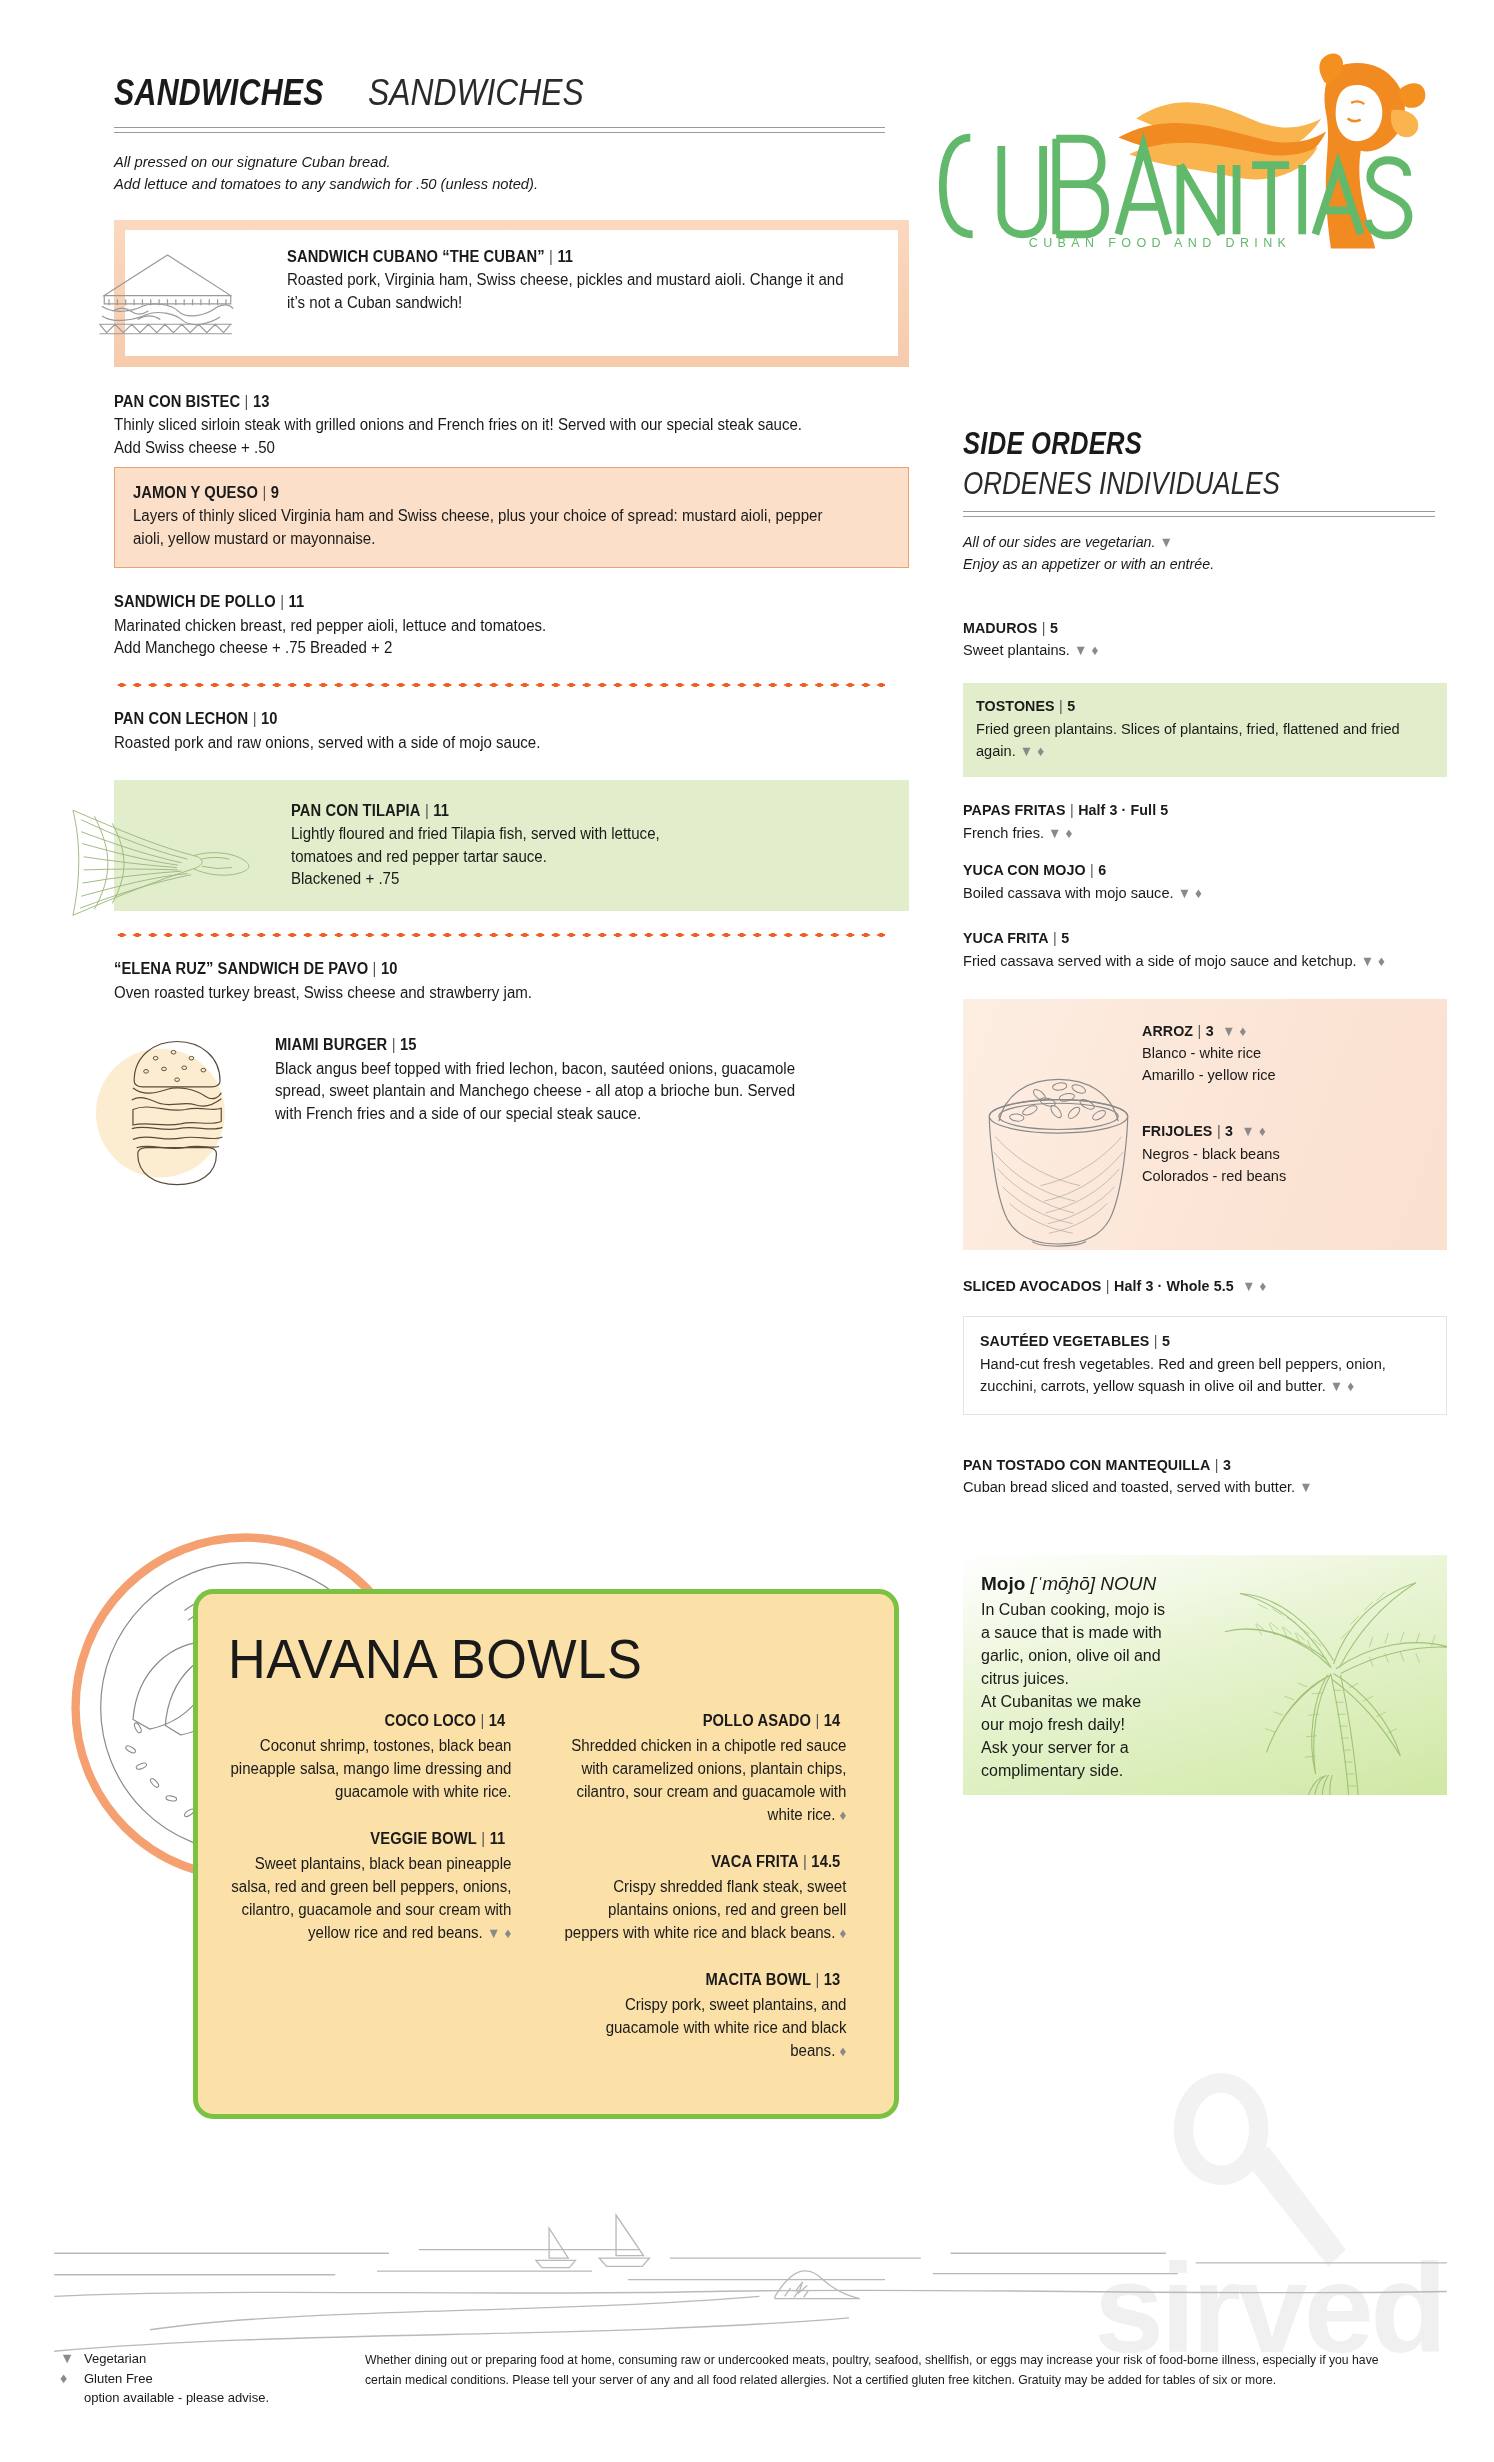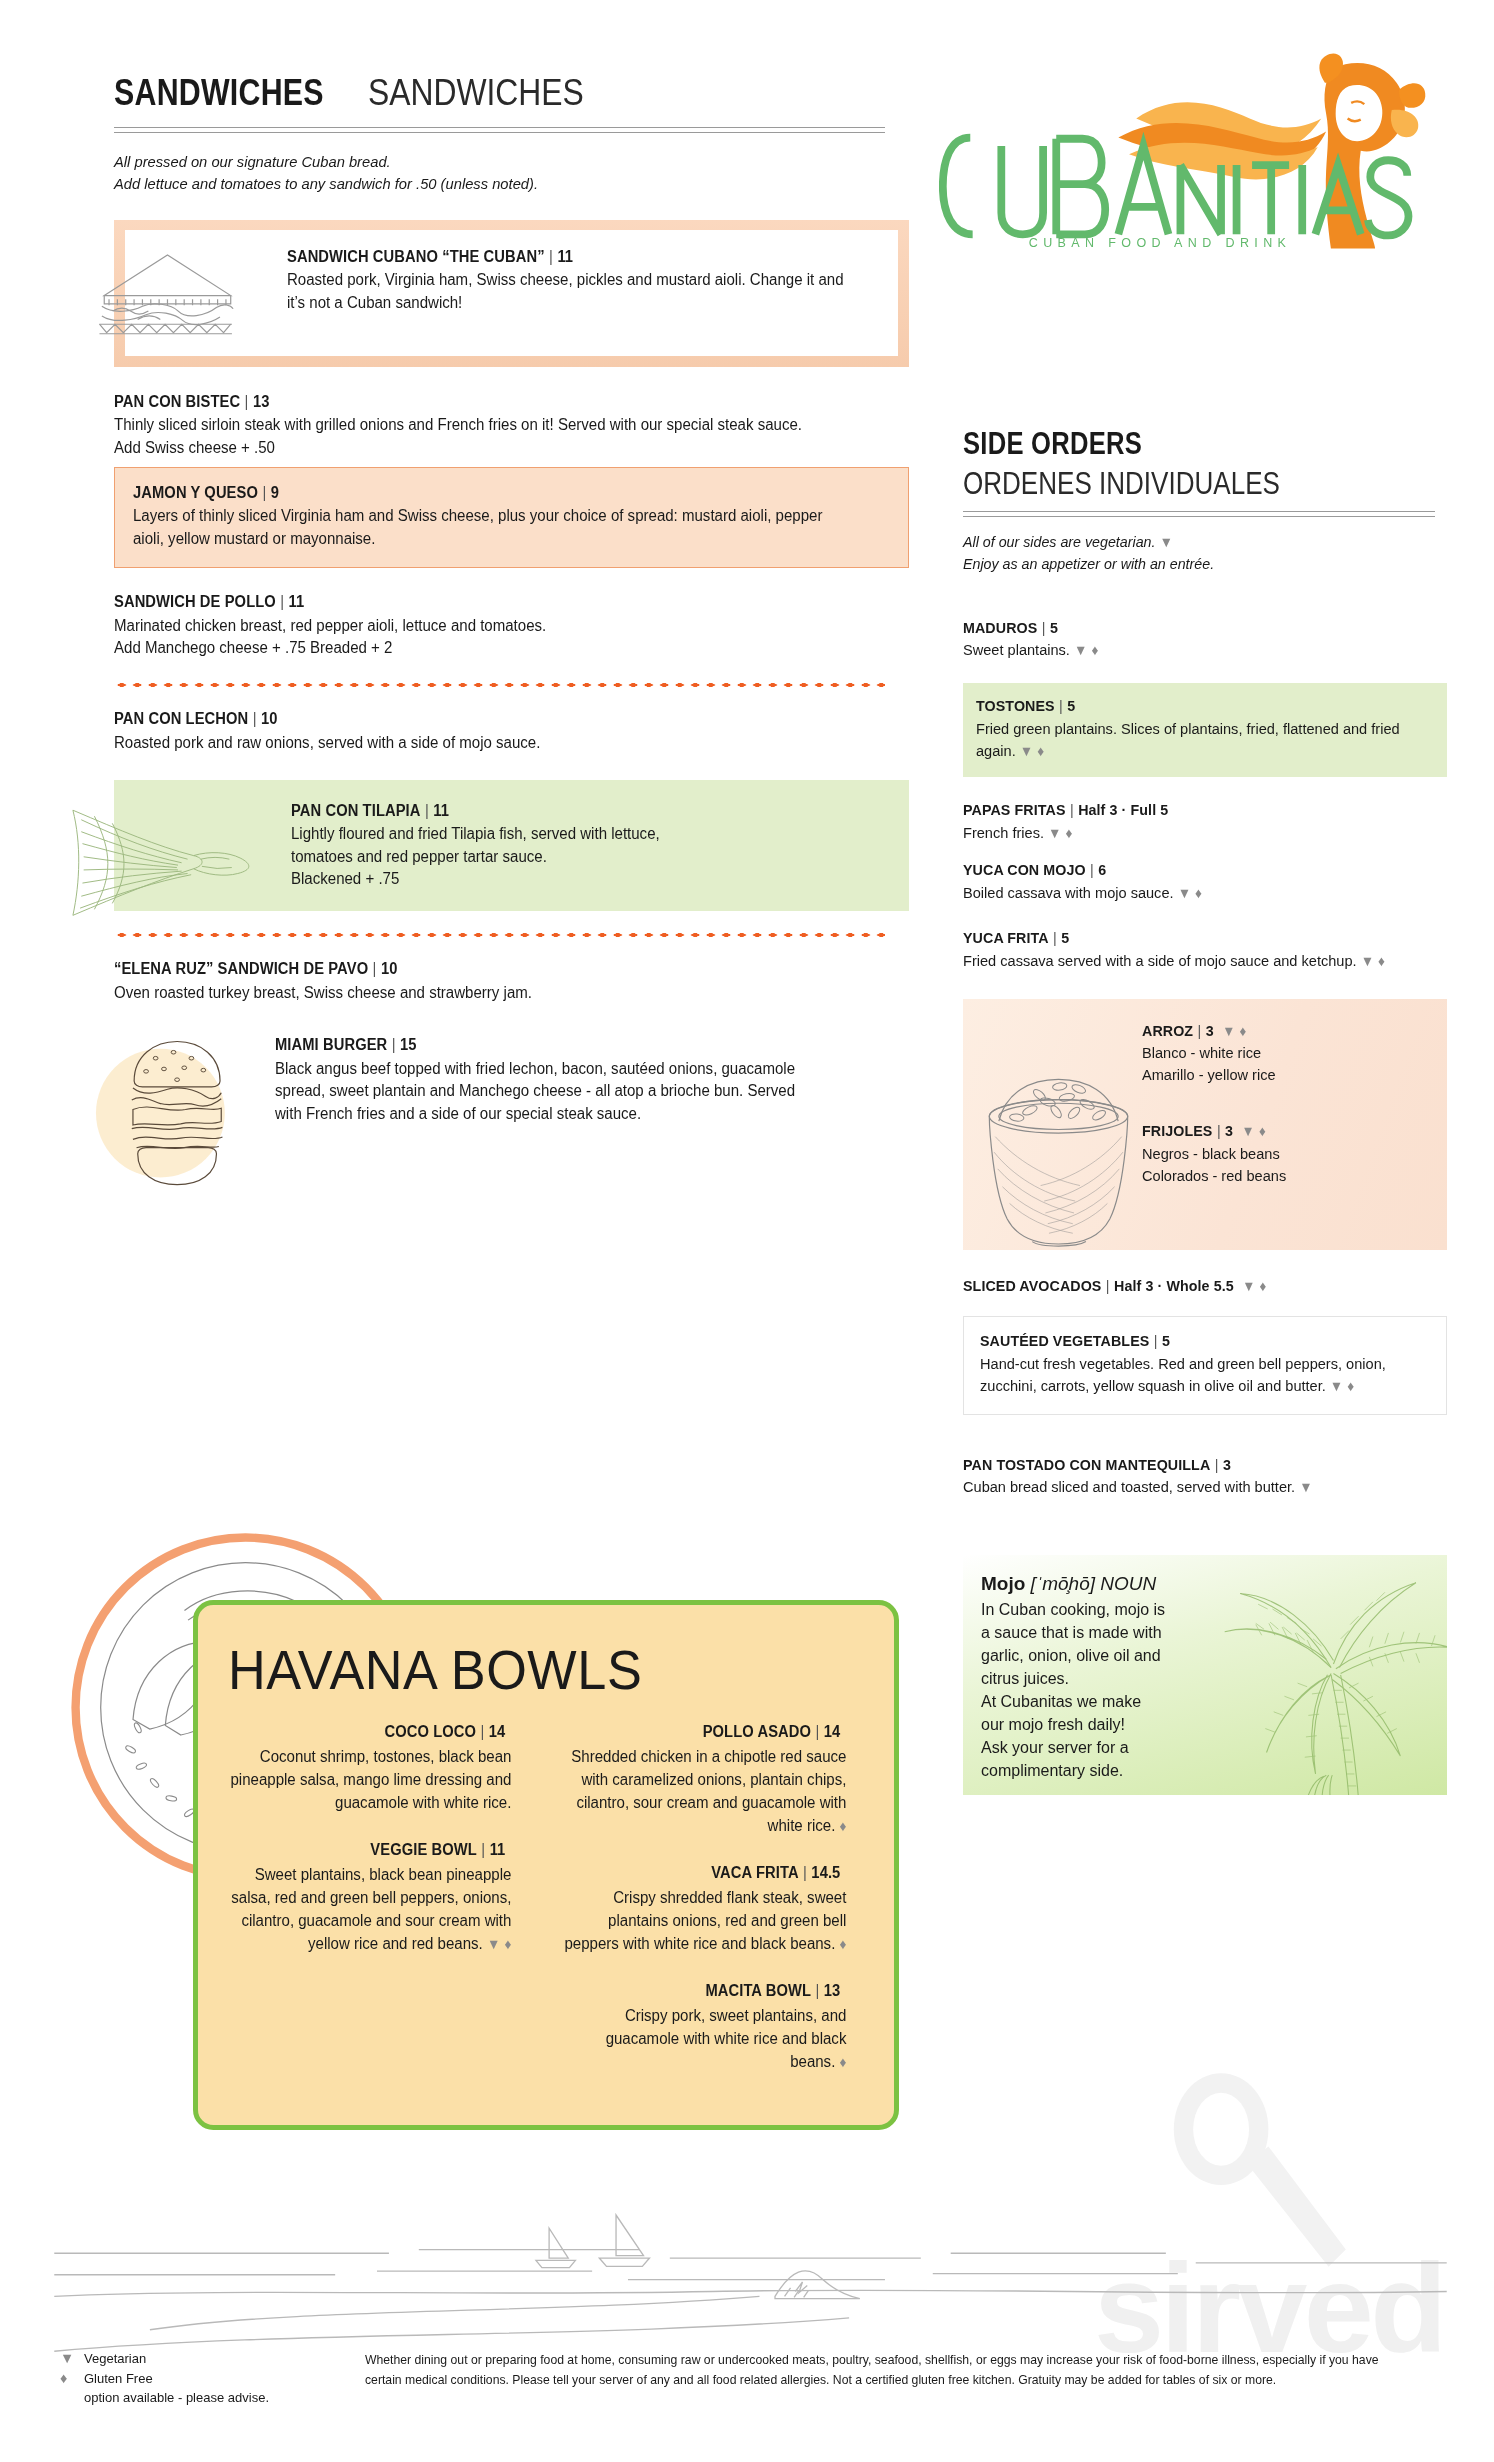--- a/index.html
+++ b/index.html
@@ -61,21 +61,21 @@
     vertical-align:baseline;
   }
 
   
   #leftcol{
     position:absolute;
     left:114px; top:72px;
     width:795px;
     z-index:3;
   }
-  .sec-head{ position:relative; }
+  .sec-head{ position:relative;font-style:italic; }
   .sec-head .bold{
     display:inline-block;
     font-size:37px;
     font-weight:bold;
     letter-spacing:0.3px;
     transform:scaleX(.82);
     transform-origin:left bottom;
     vertical-align:bottom;
   }
   .sec-head .light{
@@ -151,21 +151,20 @@
   #havana{
     position:absolute;
     left:193px; top:1589px;
     width:706px;
     border:5.4px solid #7cc242;
     border-radius:20.3px;
     background:#fbe0a8;
     box-sizing:border-box;
     padding:33px 30px 26px 30px;
     z-index:6;
-    margin-top:11px;
   }
   #havana h2{
     margin:0 0 20.3px 0;
     font-size:55px;
     font-weight:300;
     letter-spacing:0.6px;
     transform:scaleX(.95);
     transform-origin:left top;
   }
   .bowls-grid{

